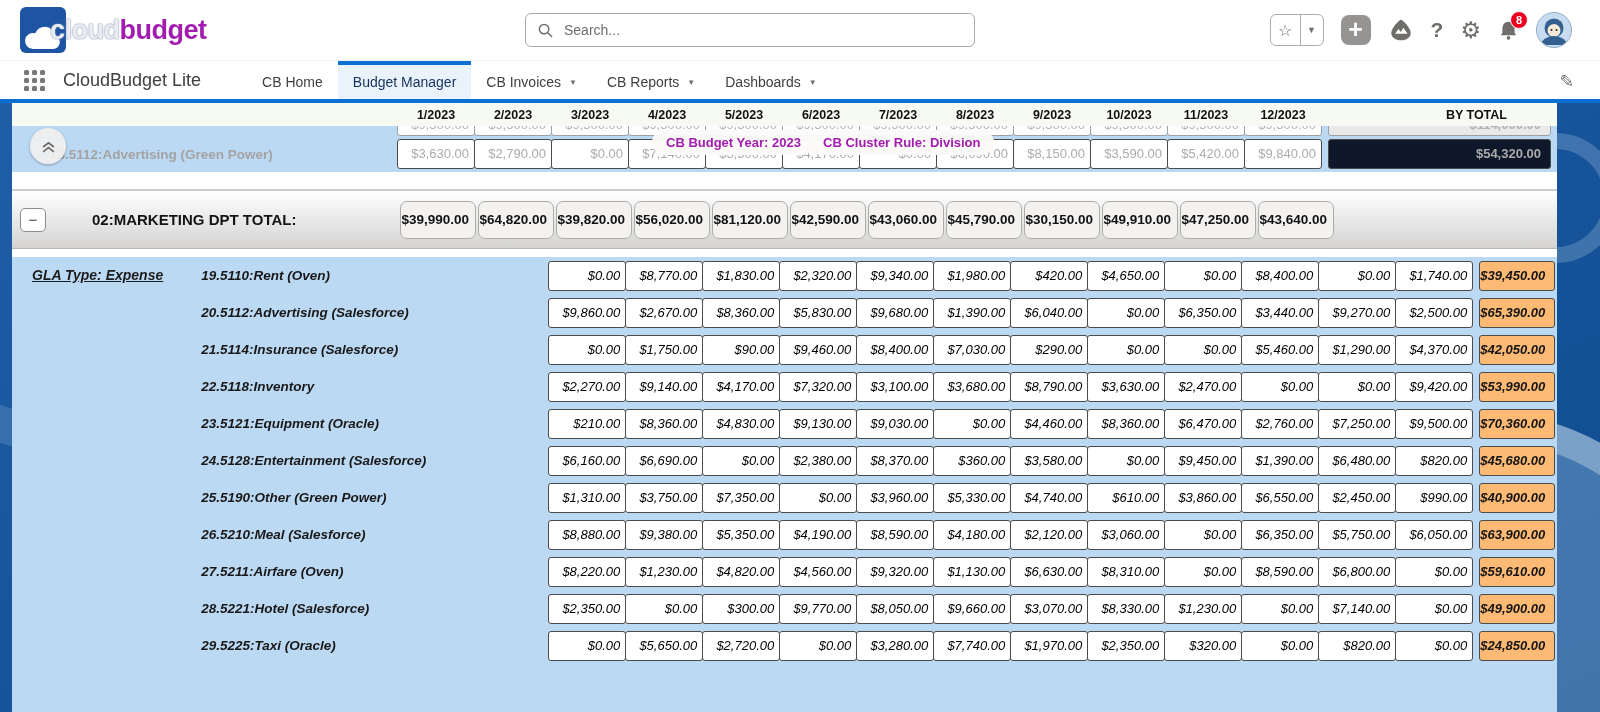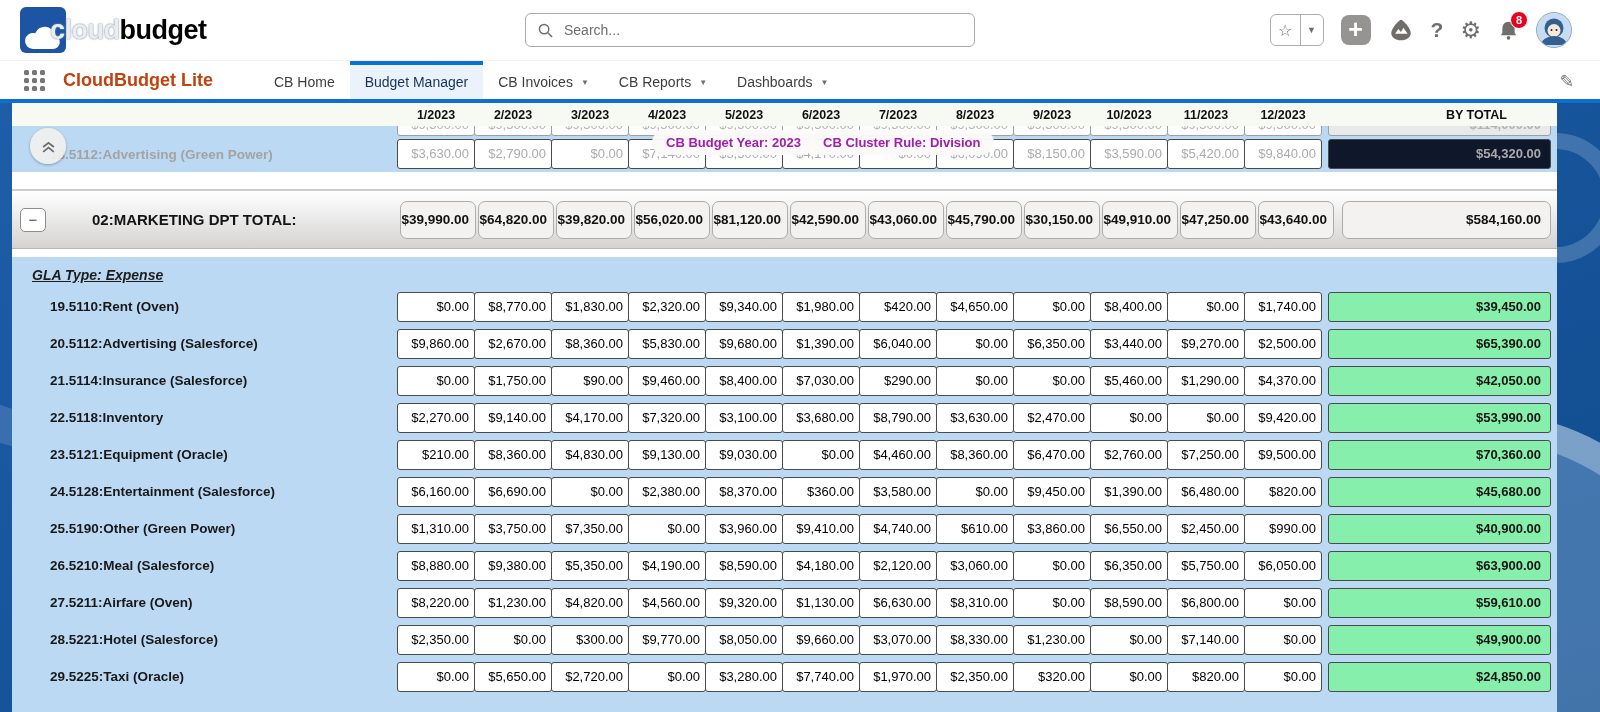--- a/index.html
+++ b/index.html
@@ -6,21 +6,21 @@
   html,body { margin:0; padding:0; width:1600px; height:712px; overflow:hidden;
     font-family:"Liberation Sans", sans-serif; background:#fff; }
 
   
   .topbar { position:relative; height:60px; background:#fff; }
   .logo { position:absolute; left:20px; top:7px; width:220px; height:48px; }
   .logo-box { position:absolute; left:0; top:0; width:46px; height:46px; background:#1d54a4; border-radius:6px; }
   .logo-box svg { position:absolute; left:3px; bottom:4px; }
   .logo-text { position:absolute; left:30px; top:8px; font-size:27px; font-weight:bold; letter-spacing:-0.5px; white-space:nowrap; }
   .logo-cloud { color:#e9edf3; text-shadow:0 0 1px #8a97a7, 0 0 2px #8a97a7; }
-  .logo-budget { color:#000000;margin-top:31px; }
+  .logo-budget { color:#a21caf;margin-top:31px; }
 
   .search-wrap { position:absolute; left:525px; top:13px; width:450px; height:34px;
     border:1px solid #adaaa7; border-radius:6px; display:flex; align-items:center; padding:0 12px; background:#fff; }
   .search-wrap svg { margin-right:9px; flex:0 0 auto; }
   .search-wrap input { border:none; outline:none; flex:1; font-size:14px; color:#080707;
     font-family:"Liberation Sans", sans-serif; }
   .search-wrap input::placeholder { color:#706e6b; }
 
   .top-actions { position:absolute; right:28px; top:12px; display:flex; align-items:center; gap:17px; height:36px; }
   .fav-group { display:flex; border:1px solid #b0adab; border-radius:6px; height:32px; overflow:hidden; }
@@ -33,21 +33,21 @@
   .gear { font-size:23px; color:#706e6b; }
   .bell { position:relative; }
   .badge { position:absolute; top:-9px; right:-9px; min-width:18px; height:18px; border-radius:9px;
     background:#ea001e; color:#fff; font-size:11px; font-weight:bold; display:grid; place-items:center; padding:0 5px; border:1px solid #fff; }
   .avatar { width:36px; height:36px; border-radius:50%; overflow:hidden; border:1px solid #8fa9c4; background:#c7dcf0; }
 
   
   .navbar { position:relative; height:39px; background:#fff; display:flex; align-items:stretch; border-top:1px solid #f2f2f2; }
   .waffle { margin-left:24px; align-self:center; display:grid; grid-template-columns:repeat(3,5px); grid-gap:3px; }
   .waffle span { width:5px; height:5px; background:#767676; border-radius:1.5px; }
-  .app-name { margin-left:18px; align-self:center; font-size:18px; color:#c2410c; white-space:nowrap;font-weight:bold; }
+  .app-name { margin-left:18px; align-self:center; font-size:18px; color:#404040; white-space:nowrap; }
   .tabs { display:flex; margin-left:46px; align-items:stretch; }
   .tab { display:flex; align-items:center; padding:0 15px; font-size:14px; color:#3e3e3c; gap:8px;
     border-top:4px solid transparent; cursor:default; white-space:nowrap;text-align:right; }
   .tab.active { background:#eaf3fc; border-top-color:#0b70d1; color:#16325c; }
   .tabchev { font-size:8px; color:#706e6b; }
   .pencil { position:absolute; right:26px; top:10px; font-size:17px; color:#706e6b; }
 
   .blue-strip { height:4px; background:#0b70d1; }
 
   
@@ -68,21 +68,21 @@
   .hcell.total { flex:1 1 auto; text-align:right; padding-right:44px; }
 
   .blue-top { position:relative; flex:0 0 46px; background:#bcd9f4; }
   .clip-wrap { height:10px; overflow:hidden; }
 
   .grid-row { display:flex; align-items:center; }
   .rlabel { flex:0 0 386px; padding-left:38px; font-size:13.5px; font-weight:bold; color:#181818; white-space:nowrap; }
   .cells { display:flex; flex:1; align-items:center; padding-right:6px; }
   .vcell { flex:0 0 78px; margin-left:-1px; height:30px; line-height:28px; background:#fff;
     border:1px solid #4b4b4b; border-radius:3px; text-align:right; padding-right:5px; font-size:13px; color:#000; overflow:hidden; }
-  .vcell.vtotal { flex:1 1 auto; margin-left:6px; background:#86efac; font-weight:bold; color:#141414; padding-right:9px; }
+  .vcell.vtotal { flex:1 1 auto; margin-left:6px; background:#fdba74; font-weight:bold; color:#141414; padding-right:9px; }
 
   .clip-row .vcell { height:26px; margin-top:-16px; color:#b3b3b3; border-color:#9aa0a6; background:#fdfdfd; }
   .clip-row .vcell.vtotal { background:#e9e9e9; }
 
   .row18-host .grid-row { height:36px; }
   .row18-host .rlabel { color:#a3a3a3; }
   .row18-host .vcell { color:#ababab; }
   .row18-host .vcell.vtotal { background:#0f172a; color:#ababab; }
 
   .pill { position:absolute; top:4px; background:rgba(251,250,248,0.97); border-radius:15px;
@@ -100,24 +100,24 @@
   .minus-btn { margin-left:8px; width:26px; height:24px; background:#fff; border:1px solid #8f8d8b;
     border-radius:5px; font-size:15px; color:#444; display:grid; place-items:center; line-height:1; }
   .dept-label { margin-left:46px; font-size:15px; font-weight:bold; color:#141414; white-space:nowrap; }
   .dept-cells { display:flex; flex:1; align-items:center; padding-right:6px; }
   .dbox { flex:0 0 76px; margin-left:2px; height:38px; line-height:36px; background:#f3f2f1;
     border:1px solid #aeaca9; border-radius:7px; text-align:right; padding-right:6px;
     font-size:13.5px; font-weight:bold; color:#111; overflow:hidden; }
   .dbox.dtotal { flex:1 1 auto; margin-left:8px; padding-right:9px; }
 
   .gap2 { flex:0 0 8px; background:#fff; }
-  .blue-section { flex:1; background:#bcd9f4; display:flex; flex-direction:column; overflow:hidden; }
+  .blue-section { flex:1; background:#bcd9f4; display:flex; flex-direction:row; overflow:hidden; }
   .gla { flex:0 0 auto; padding:10px 0 5px 20px; font-size:14px; font-style:italic; font-weight:bold;
     text-decoration:underline; color:#1d1d1d; }
-  .exp-row { flex:0 0 37px; height:37px; }
+  .exp-row { flex:0 0 37px; height:37px;font-style:italic; }
 </style>
 </head>
 <body>
 
 <header class="topbar">
   <div class="logo">
     <div class="logo-box">
       <svg width="40" height="26" viewBox="0 0 40 26">
         <path fill="#ffffff" d="M10 26a8 8 0 1 1 2.2-15.7A10 10 0 0 1 31.5 12.2 7 7 0 0 1 30 26z"></path>
       </svg>
@@ -297,21 +297,20 @@
           <div class="dbox">$39,820.00</div>
           <div class="dbox">$56,020.00</div>
           <div class="dbox">$81,120.00</div>
           <div class="dbox">$42,590.00</div>
           <div class="dbox">$43,060.00</div>
           <div class="dbox">$45,790.00</div>
           <div class="dbox">$30,150.00</div>
           <div class="dbox">$49,910.00</div>
           <div class="dbox">$47,250.00</div>
           <div class="dbox">$43,640.00</div>
-          <div class="dbox dtotal">$584,160.00</div>
         </div>
     </div>
 
     <div class="gap2"></div>
 
     <div class="blue-section">
       <div class="gla">GLA Type: Expense</div>
       <div id="expenseRows">
           <div class="grid-row exp-row">
             <div class="rlabel">19.5110:Rent (Oven)</div>
@@ -422,21 +421,21 @@
             </div>
           </div>
           <div class="grid-row exp-row">
             <div class="rlabel">25.5190:Other (Green Power)</div>
             <div class="cells">
               <div class="vcell">$1,310.00</div>
               <div class="vcell">$3,750.00</div>
               <div class="vcell">$7,350.00</div>
               <div class="vcell">$0.00</div>
               <div class="vcell">$3,960.00</div>
-              <div class="vcell">$9,410.00</div>
+              <div class="vcell">$5,330.00</div>
               <div class="vcell">$4,740.00</div>
               <div class="vcell">$610.00</div>
               <div class="vcell">$3,860.00</div>
               <div class="vcell">$6,550.00</div>
               <div class="vcell">$2,450.00</div>
               <div class="vcell">$990.00</div>
               <div class="vcell vtotal">$40,900.00</div>
             </div>
           </div>
           <div class="grid-row exp-row">

